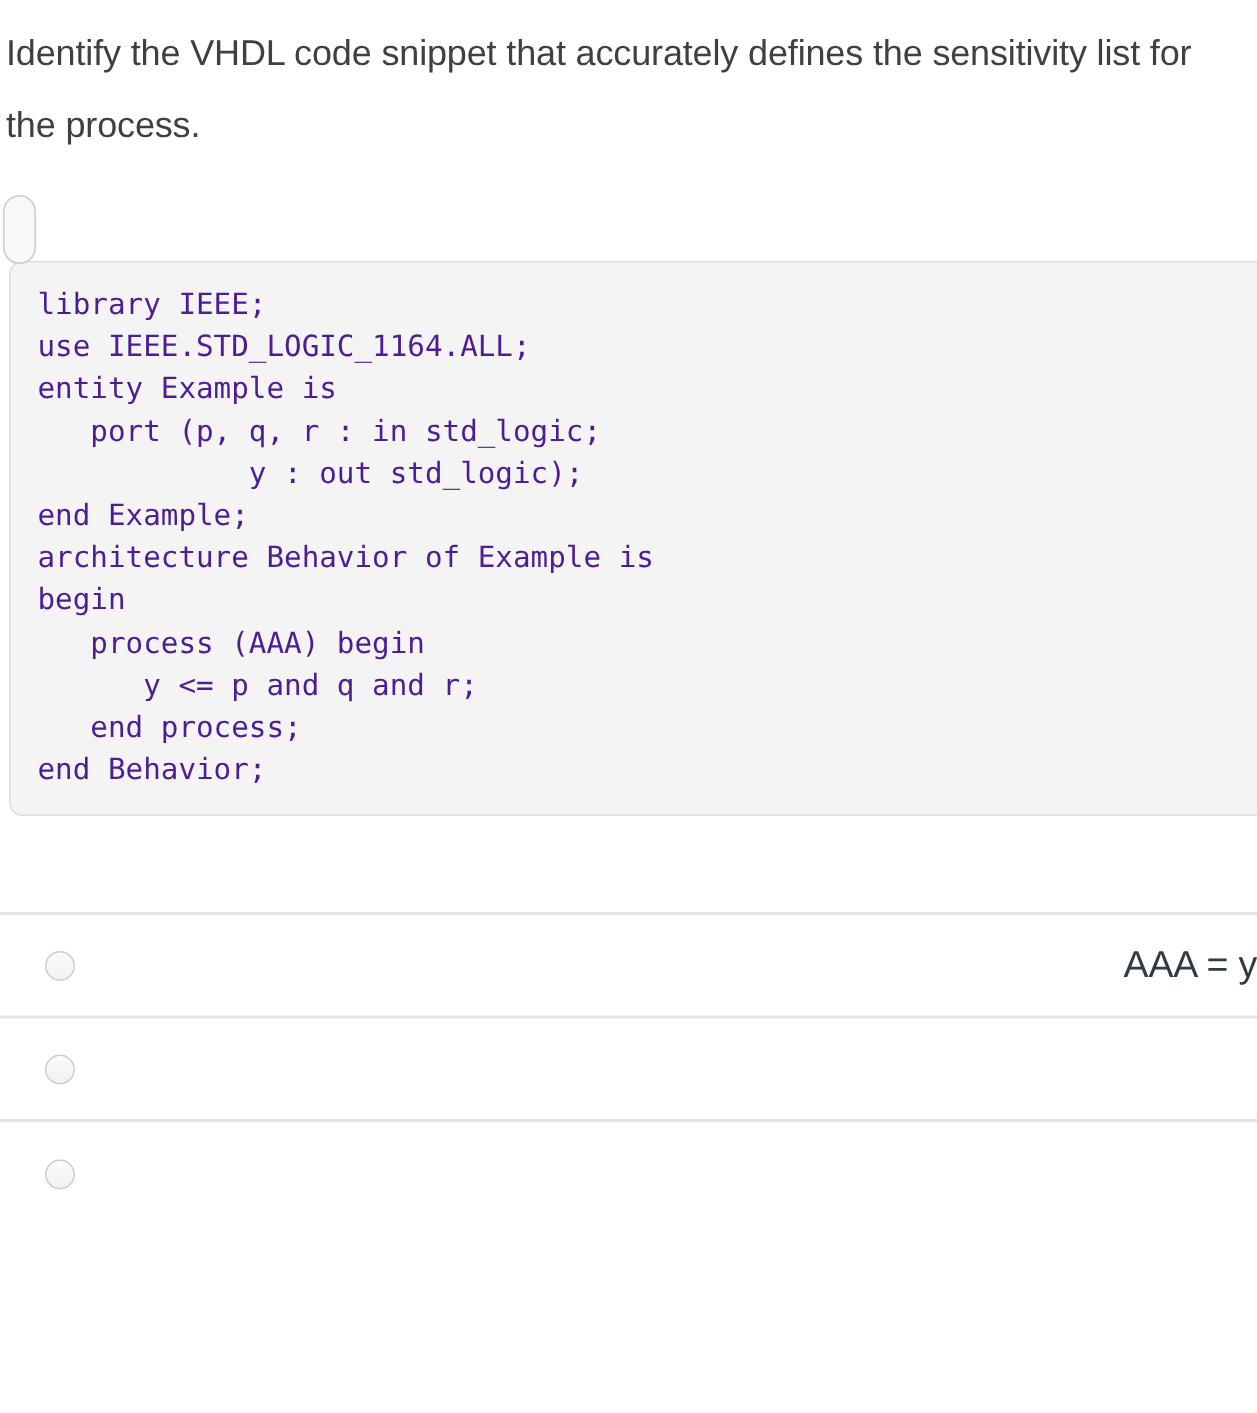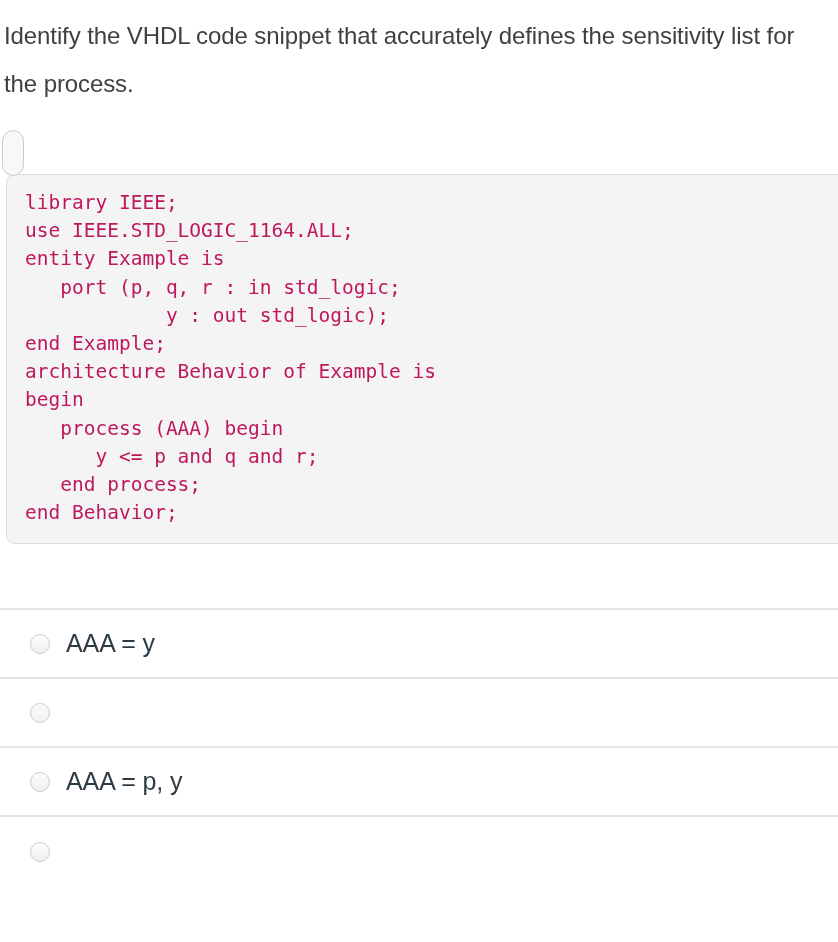--- a/index.html
+++ b/index.html
@@ -51,41 +51,42 @@
     border: 1px solid #D9DEE2;
     border-radius: 9px;
     padding: 14px 18px 16px 18px;
     box-sizing: border-box;
   }
   .code-block pre {
     margin: 0;
     font-family: "DejaVu Sans Mono", "Liberation Mono", monospace;
     font-size: 19.5px;
     line-height: 28.2px;
-    color: #be185d;
+    color: #4c1d95;
     white-space: pre;
     overflow: hidden;
   }
 
   
   .options-gap {
     height: 64px;
   }
 
   
   .options-list {
     border-top: 2px solid #E2E4E6;
   }
   .option-row {
     display: flex;
     align-items: center;
     height: 69px;
     border-bottom: 2px solid #E2E4E6;
     padding-left: 30px;
     box-sizing: border-box;
+    justify-content: space-between;
   }
   .option-row:last-child {
     border-bottom: none;
   }
   .radio-circle {
     width: 20px;
     height: 20px;
     flex: 0 0 20px;
     border-radius: 50%;
     border: 1px solid #C7CDD1;
@@ -130,22 +131,18 @@
 
   <div class="option-row">
     <span class="radio-circle"></span>
     <span class="option-label">AAA = y</span>
   </div>
 
   <div class="option-row">
     <span class="radio-circle"></span>
   </div>
 
-  <div class="option-row">
-    <span class="radio-circle"></span>
-    <span class="option-label">AAA = p, y</span>
-  </div>
 
   <div class="option-row">
     <span class="radio-circle"></span>
   </div>
 
 </div>
 
 </body></html>

